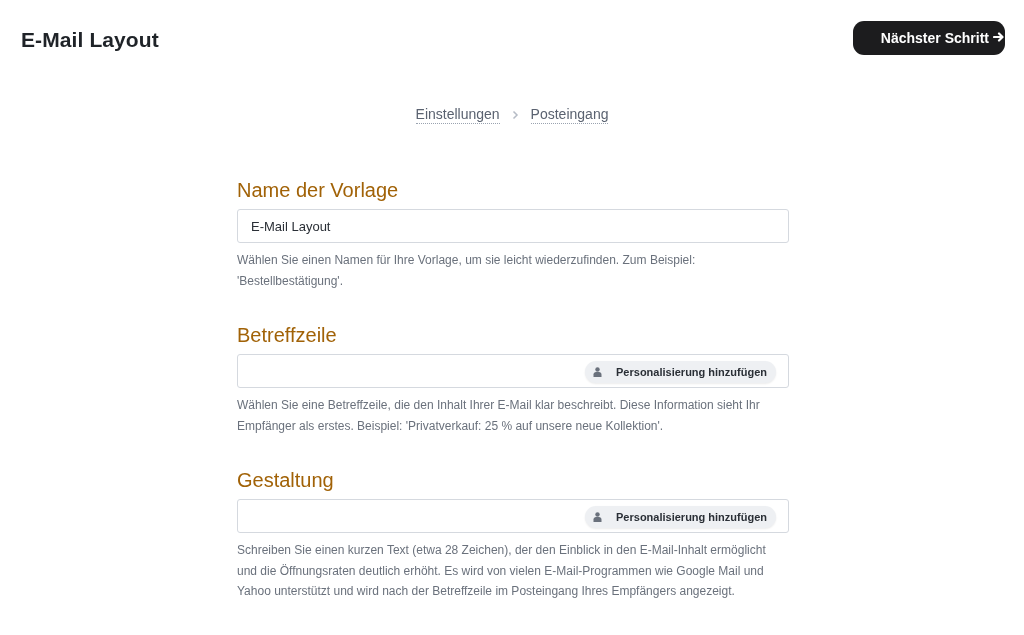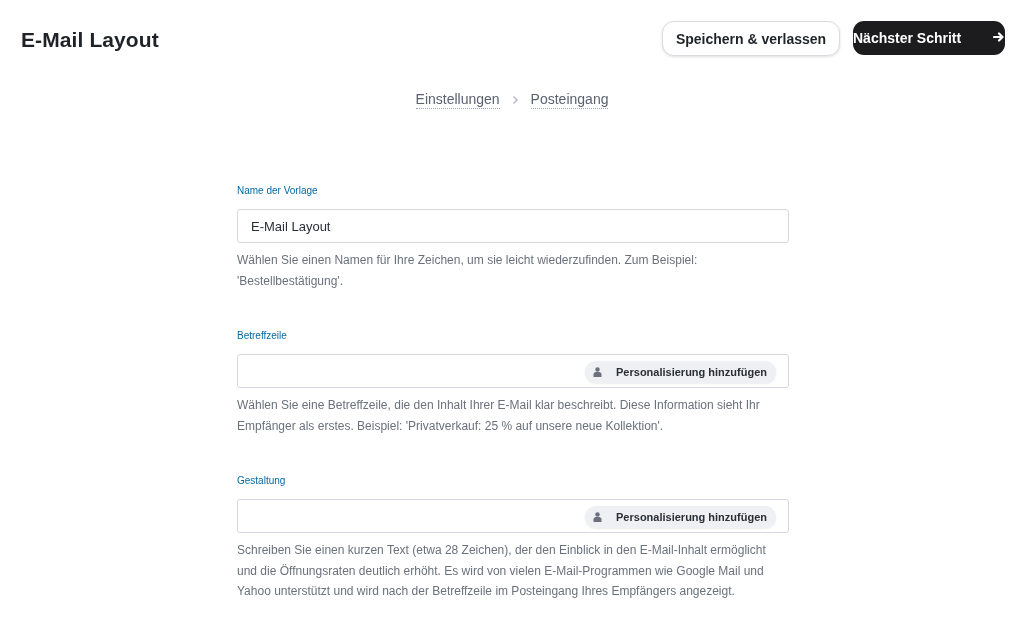--- a/index.html
+++ b/index.html
@@ -22,38 +22,38 @@
       box-shadow: 0 1px 3px rgba(0,0,0,0.12);
       font-family: "Liberation Sans", sans-serif;
       font-size: 14px; font-weight: bold; color: #1f2328;
       display: flex; align-items: center; justify-content: center; cursor: pointer;
     }
     .btn-next {
       position: absolute; left: 853px; top: 21px; width: 152px; height: 34px;
       border: none; border-radius: 11px; background: #1c1c1e;
       font-family: "Liberation Sans", sans-serif;
       font-size: 14px; font-weight: bold; color: #ffffff;
-      display: flex; align-items: center; justify-content: space-between; gap: 4px; cursor: pointer;
+      display: flex; align-items: center; justify-content: flex-end; gap: 4px; cursor: pointer;
     }
     .btn-next .arrow { font-size: 14px; }
     .breadcrumb {
-      position: absolute; left: 0; top: 91px; width: 1024px;
+      position: absolute; left: 0; top: 106px; width: 1024px;
       display: flex; justify-content: center; align-items: center; gap: 8px;
       font-size: 14px; color: #5a6270;
     }
     .breadcrumb a {
       color: #5a6270; text-decoration: none;
       border-bottom: 1px dotted #9aa3b0; padding-bottom: 1px; cursor: pointer;
     }
     .breadcrumb .sep { color: #b6bcc6; font-size: 13px; margin: 0 4px; }
     .form {
       position: absolute; left: 237px; top: 180px; width: 552px;
     }
     .field-label {
-      font-size: 10px; color: #0369a1; height: 20px; line-height: 20px;
+      font-size: 20px; color: #a16207; height: 20px; line-height: 20px;
     }
     .field-input {
       position: relative; margin-top: 8px; width: 552px; height: 34px;
       border: 1px solid #d5d9df; border-radius: 3px; background: #fff;
       display: flex; align-items: center;
     }
     .field-input input {
       border: none; outline: none; background: transparent;
       font-family: "Liberation Sans", sans-serif;
       font-size: 13px; color: #2a2f36; padding-left: 13px; width: 340px; height: 30px;
@@ -73,21 +73,20 @@
     }
     .field { margin-bottom: 0; }
     .field-1 { height: 145px; }
     .field-2 { height: 145px; }
   </style>
 </head>
 <body>
 
 <div class="header">
   <h1 class="page-title">E-Mail Layout</h1>
-  <button class="btn-save">Speichern &amp; verlassen</button>
   <button class="btn-next">
     <span>Nächster Schritt</span>
     <span class="arrow">
       <svg width="12" height="12" viewBox="0 0 12 12">
           <path d="M1 6h8M6 2.5L9.5 6 6 9.5" stroke="#fff" stroke-width="2.2" fill="none" stroke-linecap="round" stroke-linejoin="round"></path>
         </svg>
     </span>
   </button>
 </div>
 
@@ -101,21 +100,21 @@
   <a>Posteingang</a>
 </nav>
 
 <main class="form">
 
   <div class="field field-1">
     <label class="field-label">Name der Vorlage</label>
     <div class="field-input">
       <input type="text" value="E-Mail Layout" style="">
     </div>
-    <p class="help-text">Wählen Sie einen Namen für Ihre Zeichen, um sie leicht wiederzufinden. Zum Beispiel: 'Bestellbestätigung'.</p>
+    <p class="help-text">Wählen Sie einen Namen für Ihre Vorlage, um sie leicht wiederzufinden. Zum Beispiel: 'Bestellbestätigung'.</p>
   </div>
 
   <div class="field field-2">
     <label class="field-label">Betreffzeile</label>
     <div class="field-input">
       <button class="pers-btn">
         <span>
           <svg width="9" height="10" viewBox="0 0 9 10">
               <circle cx="4.5" cy="2.5" r="2.2" fill="#6a717c"></circle>
               <path d="M0.5 10V7.5c0-1.4 1.1-2.5 2.5-2.5h3c1.4 0 2.5 1.1 2.5 2.5V10z" fill="#6a717c"></path>

